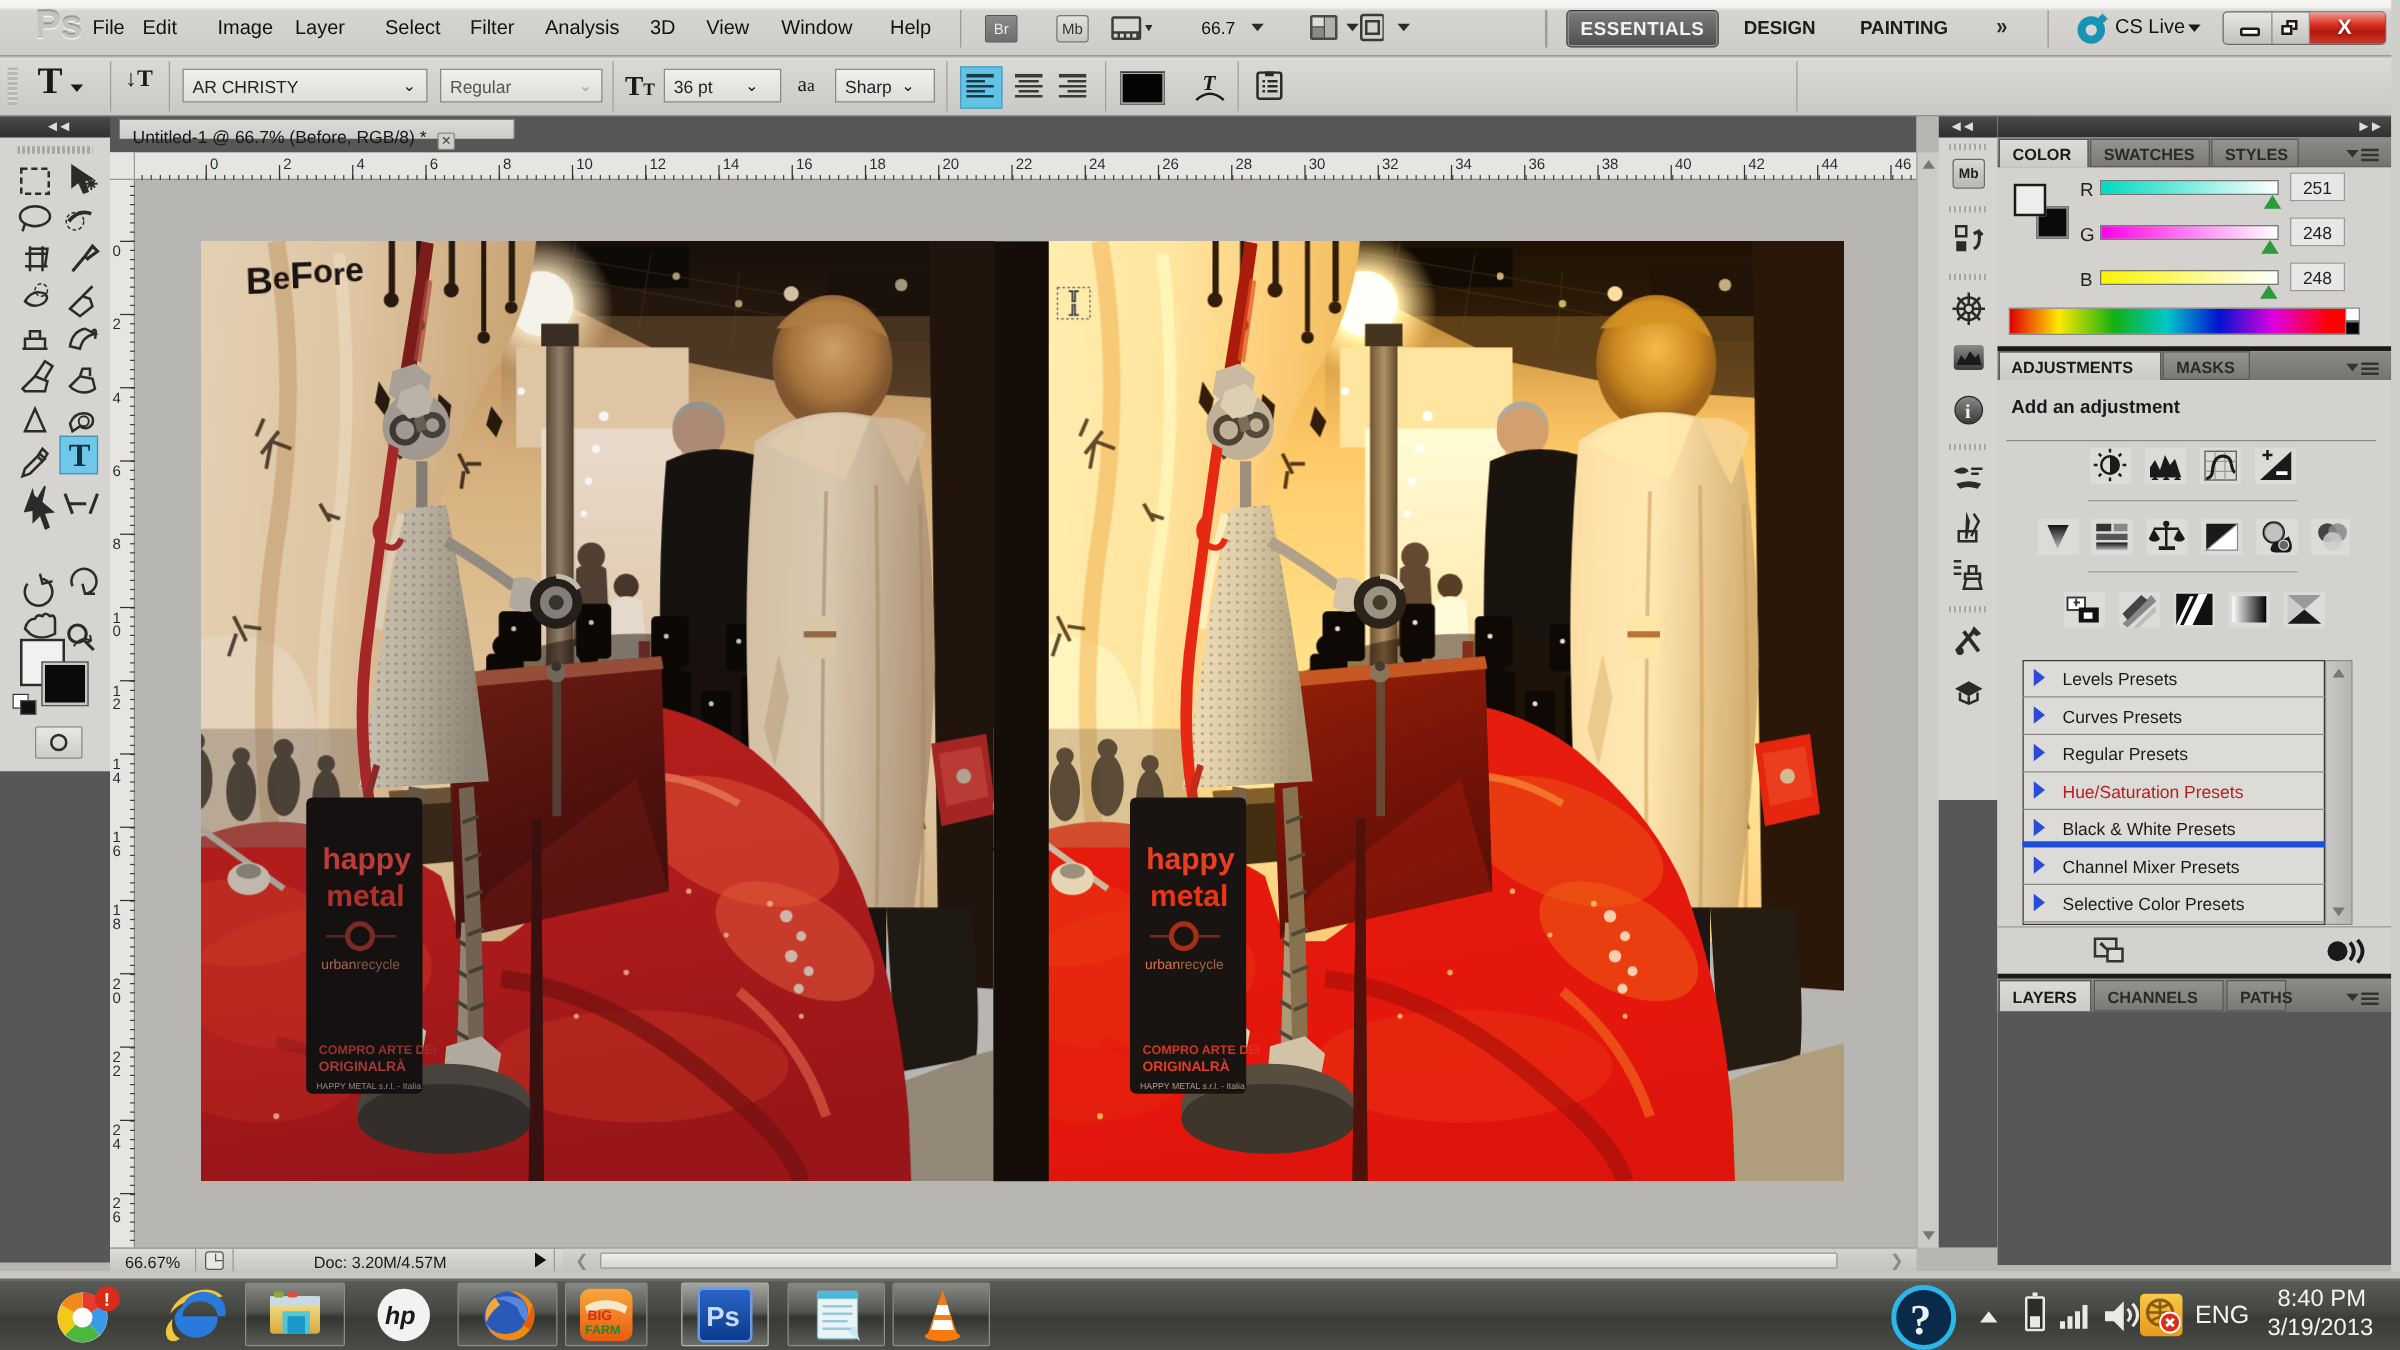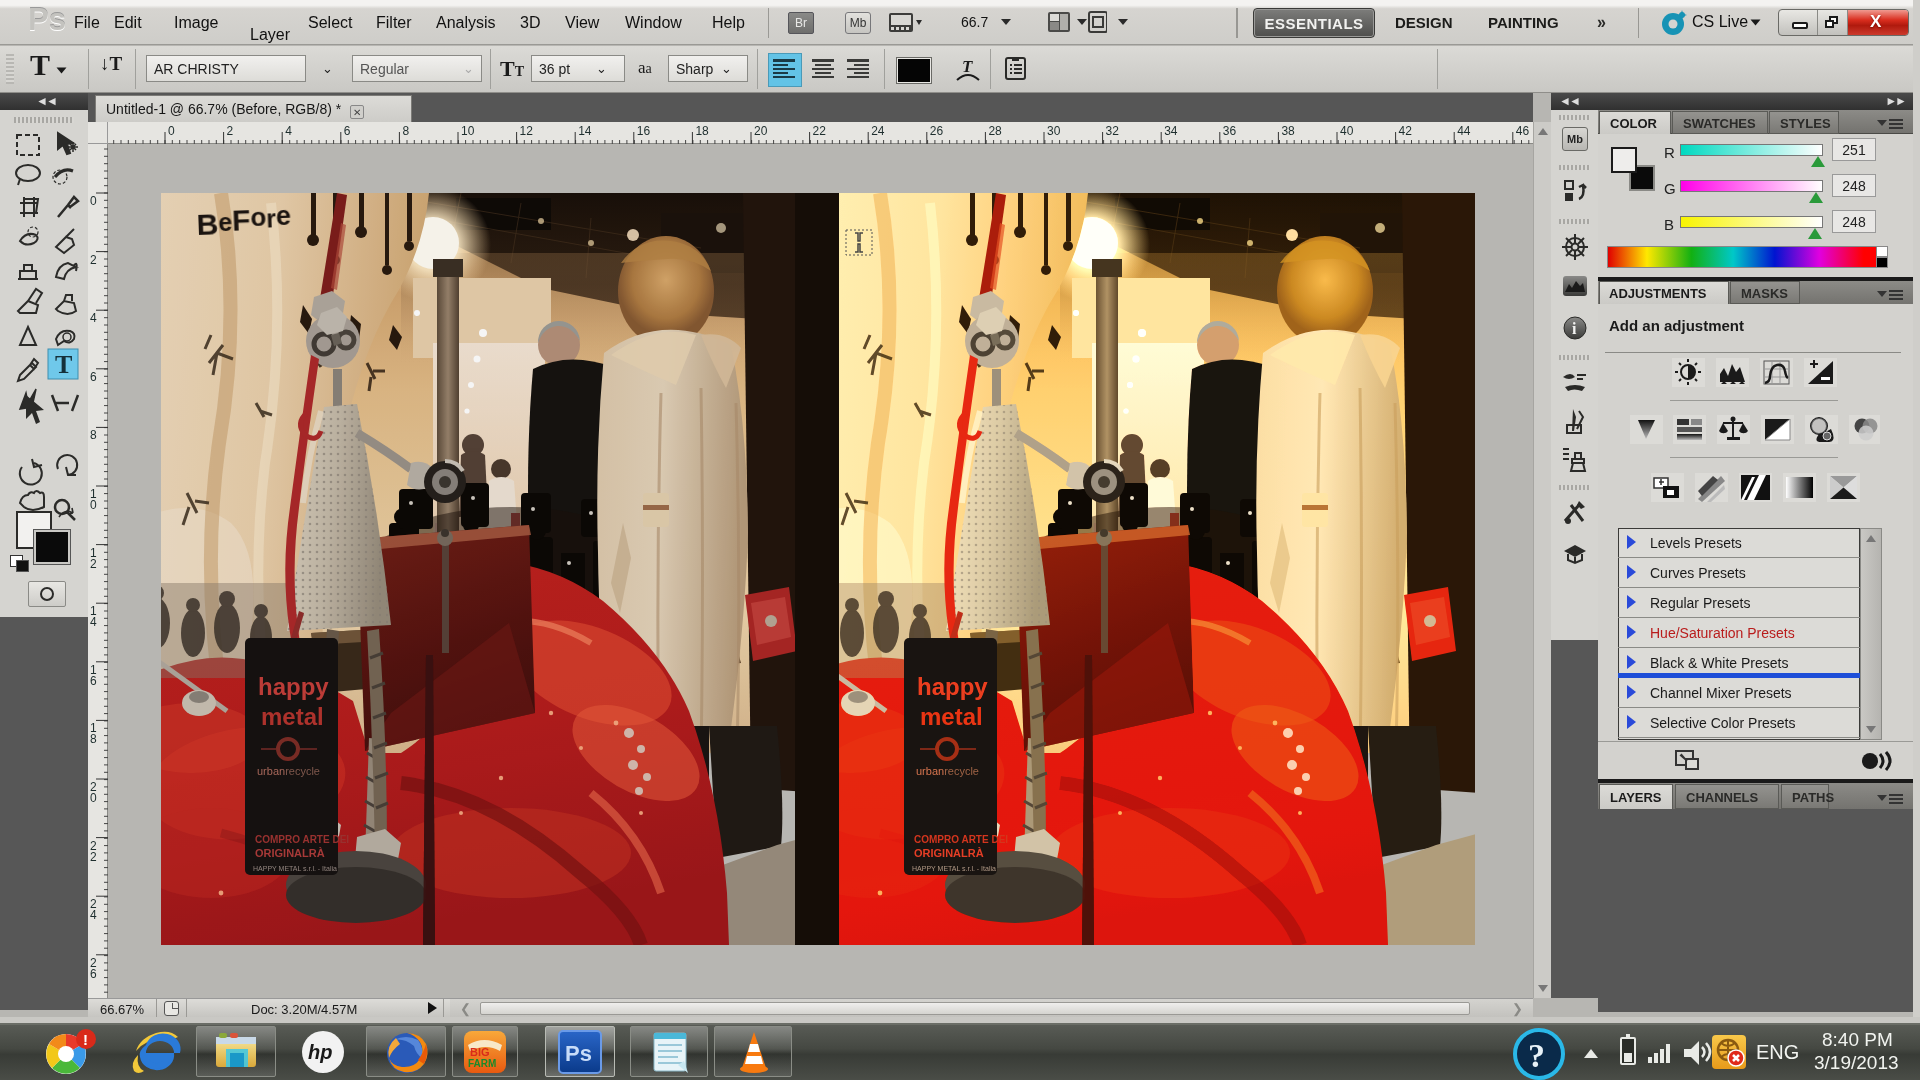--- a/index.html
+++ b/index.html
@@ -4,21 +4,21 @@
 <style>
 html,body{margin:0;padding:0;width:1920px;height:1080px;overflow:hidden;font-family:"Liberation Sans",sans-serif;background:#b7b6b2;}
 *{box-sizing:border-box;}
 .abs{position:absolute;}
 #menubar{position:absolute;left:0;top:0;width:1920px;height:45px;background:linear-gradient(#f4f3f1 0%,#f4f3f1 12%,#d6d4d0 20%,#cecdc9 100%);border-bottom:1px solid #9a9995;}
 .menu{position:absolute;top:14px;font-size:16px;color:#111;}
 #optbar{position:absolute;left:0;top:46px;width:1920px;height:47px;background:linear-gradient(#dbdad6,#c9c8c4);border-bottom:1px solid #8f8e8a;}
 .sep{position:absolute;top:3px;width:1px;height:40px;background:#a0a09c;}
 .dd{position:absolute;top:9px;height:27px;background:linear-gradient(#f1f0ee,#dddcd8);border:1px solid #8a8a86;font-size:14px;color:#222;padding:5px 4px 0 7px;}
 #tabbar{position:absolute;left:88px;top:93px;width:1445px;height:29px;background:#565656;}
-#doctab{position:absolute;left:7px;top:2px;width:317px;height:27px;background:linear-gradient(#dcdbd7,#cdccc8);border:1px solid #7c7b77;border-bottom:none;font-size:14px;color:#161616;padding:5px 0 0 10px;}
+#doctab{position:absolute;left:7px;top:2px;width:317px;height:16px;background:linear-gradient(#dcdbd7,#cdccc8);border:1px solid #7c7b77;border-bottom:none;font-size:14px;color:#161616;padding:5px 0 0 10px;}
 #hruler{position:absolute;left:88px;top:122px;width:1445px;height:22px;background:#e6e5e1;border-bottom:1px solid #8a8a86;}
 #vruler{position:absolute;left:88px;top:144px;width:20px;height:854px;background:#e6e5e1;border-right:1px solid #8a8a86;}
 #canvas{position:absolute;left:108px;top:144px;width:1425px;height:854px;background:#b7b6b2;}
 #toolbar{position:absolute;left:0;top:93px;width:88px;height:905px;background:#d5d4d0;}
 #toolhead{position:absolute;left:0;top:0;width:88px;height:17px;background:linear-gradient(#4a4a4a,#303030);color:#ddd;}
 #tooldark{position:absolute;left:0;top:524px;width:88px;height:393px;background:#575757;}
 #statusbar{position:absolute;left:88px;top:998px;width:1445px;height:19px;background:linear-gradient(#dddcd8,#c6c5c1);border-top:1px solid #999;font-size:13px;color:#222;}
 #vscroll{position:absolute;left:1533px;top:122px;width:18px;height:876px;background:#cccbc7;border-left:1px solid #a6a5a1;}
 #rightdock{position:absolute;left:1551px;top:93px;width:47px;height:905px;background:#d5d4d0;}
 #rightpanels{position:absolute;left:1598px;top:93px;width:315px;height:919px;background:#d3d2ce;}
@@ -26,21 +26,21 @@
 #bottomedge{position:absolute;left:0;top:1017px;width:1920px;height:6px;background:#c9c8c4;}
 #taskbar{position:absolute;left:0;top:1023px;width:1920px;height:57px;background:linear-gradient(#5a5d57 0%,#454842 45%,#383b36 55%,#4a4d47 100%);}
 </style>
 </head>
 <body>
 <div id="menubar">
 <div class="abs" style="left:28px;top:2px;font-size:31px;font-weight:bold;color:#c4c3bf;text-shadow:0 1px 0 #fff,0 -1px 0 #999;">Ps</div>
 <div class="menu" style="left:74px;">File</div>
 <div class="menu" style="left:114px;">Edit</div>
 <div class="menu" style="left:174px;">Image</div>
-<div class="menu" style="left:250px;margin-top:12px;">Layer</div>
+<div class="menu" style="left:236px;">Layer</div>
 <div class="menu" style="left:308px;">Select</div>
 <div class="menu" style="left:376px;">Filter</div>
 <div class="menu" style="left:436px;">Analysis</div>
 <div class="menu" style="left:520px;">3D</div>
 <div class="menu" style="left:565px;">View</div>
 <div class="menu" style="left:625px;">Window</div>
 <div class="menu" style="left:712px;">Help</div>
 <div class="abs" style="left:768px;top:8px;width:1px;height:30px;background:#9a9995;"></div>
 <div class="abs" style="left:788px;top:12px;width:26px;height:22px;background:linear-gradient(#8a8a88,#6e6e6c);border:1px solid #55555a;border-radius:2px;color:#e8e8e6;font-size:12px;text-align:center;padding-top:3px;">Br</div>
 <div class="abs" style="left:845px;top:12px;width:26px;height:22px;background:linear-gradient(#e2e1dd,#c6c5c1);border:1px solid #77777a;border-radius:3px;color:#333;font-size:12px;text-align:center;padding-top:3px;">Mb</div>
@@ -96,21 +96,21 @@
 </div>
 <div id="optbar">
 <div class="abs" style="left:6px;top:8px;width:8px;height:30px;background:repeating-linear-gradient(#b8b7b3 0 2px,#d8d7d3 2px 4px);"></div>
 <div class="abs" style="left:30px;top:2px;font-size:30px;font-weight:bold;color:#1a1a1a;font-family:'Liberation Serif',serif;">T</div>
 <svg class="abs" style="left:56px;top:21px;" width="11" height="7">
       <path d="M0.5 0.5 l10 0 -5 6 z" fill="#1a1a1a"></path>
     </svg>
 <div class="sep" style="left:88px;"></div>
 <div class="abs" style="left:100px;top:7px;font-size:19px;font-weight:bold;color:#1a1a1a;font-family:'Liberation Serif',serif;">↓T</div>
 <div class="sep" style="left:135px;"></div>
-<div class="dd" style="left:146px;width:160px;">AR CHRISTY<span class="abs" style="left:175px;top:5px;font-size:13px;">⌄</span></div>
+<div class="dd" style="left:146px;width:196px;">AR CHRISTY<span class="abs" style="left:175px;top:5px;font-size:13px;">⌄</span></div>
 <div class="dd" style="left:352px;width:130px;color:#555;">Regular<span class="abs" style="left:110px;top:5px;color:#aaa;font-size:13px;">⌄</span></div>
 <div class="sep" style="left:490px;"></div>
 <div class="abs" style="left:500px;top:10px;font-size:22px;font-weight:bold;color:#1a1a1a;font-family:'Liberation Serif',serif;">T<span style="font-size:14px;">T</span></div>
 <div class="dd" style="left:531px;width:94px;">36 pt<span class="abs" style="left:64px;top:5px;font-size:13px;">⌄</span></div>
 <div class="abs" style="left:638px;top:12px;font-size:17px;color:#1a1a1a;font-family:'Liberation Serif',serif;">a<span style="font-size:14px;">a</span></div>
 <div class="dd" style="left:668px;width:80px;">Sharp<span class="abs" style="left:52px;top:5px;font-size:13px;">⌄</span></div>
 <div class="sep" style="left:757px;"></div>
 <div class="abs" style="left:768px;top:7px;width:34px;height:34px;background:#63c3e6;border:1px solid #4a9ab8;"></div>
 <svg class="abs" style="left:773px;top:13px;" width="24" height="22">
       <g fill="#1a3a46">

